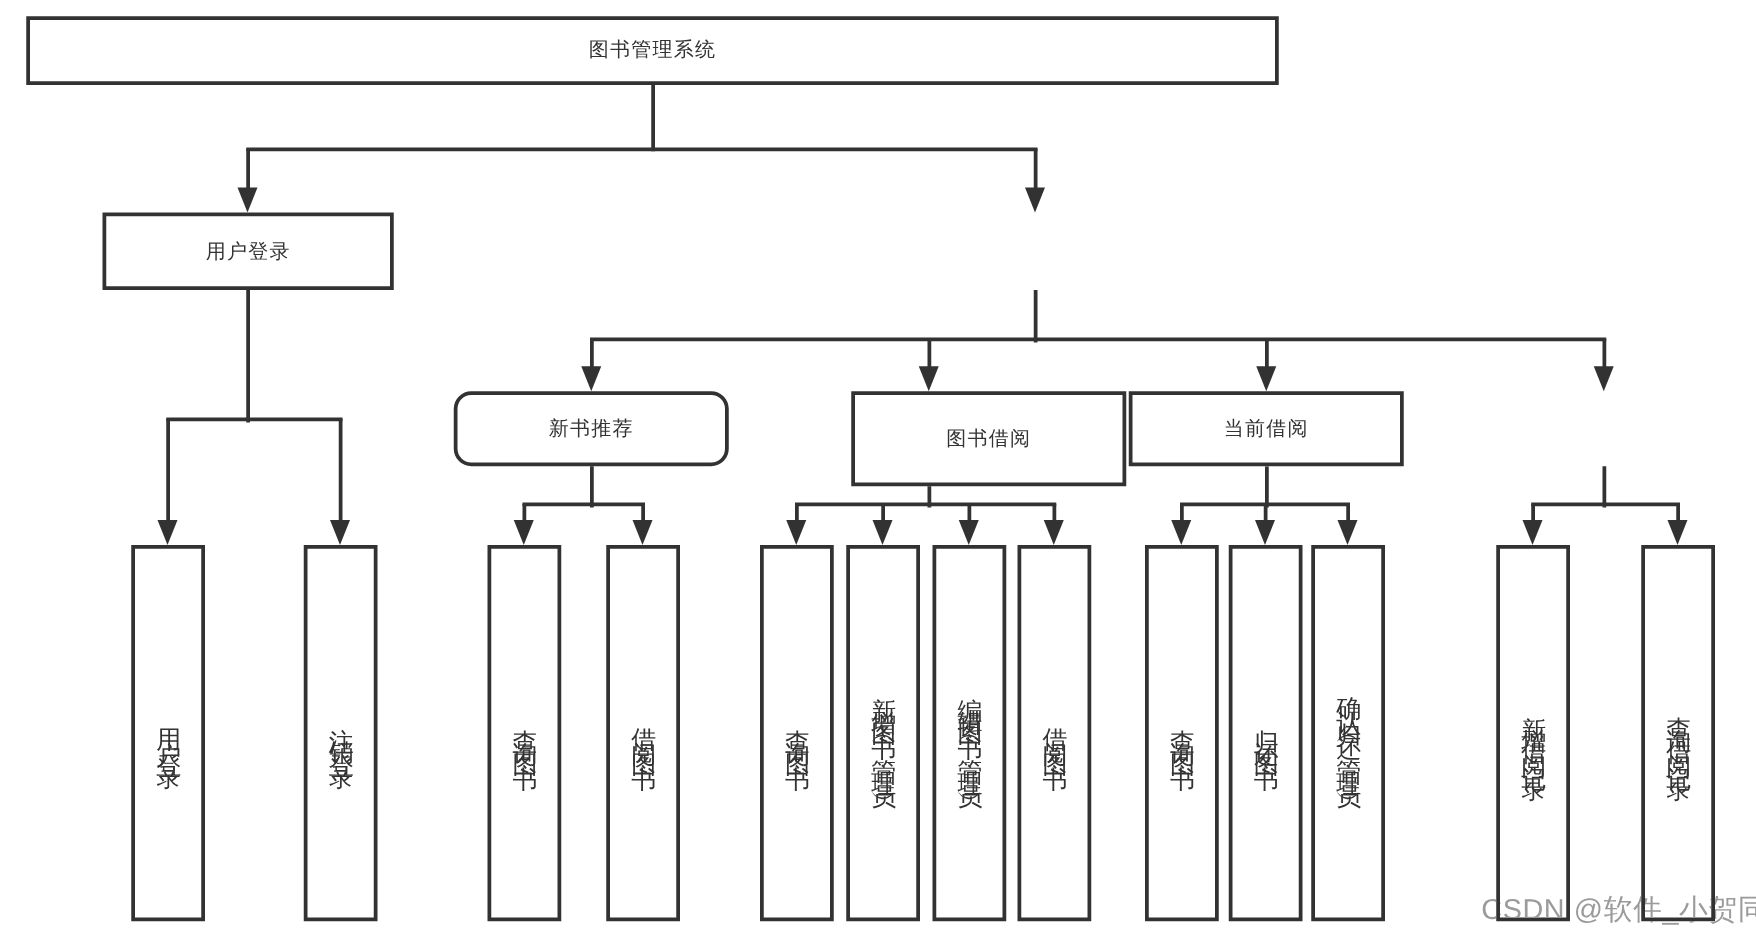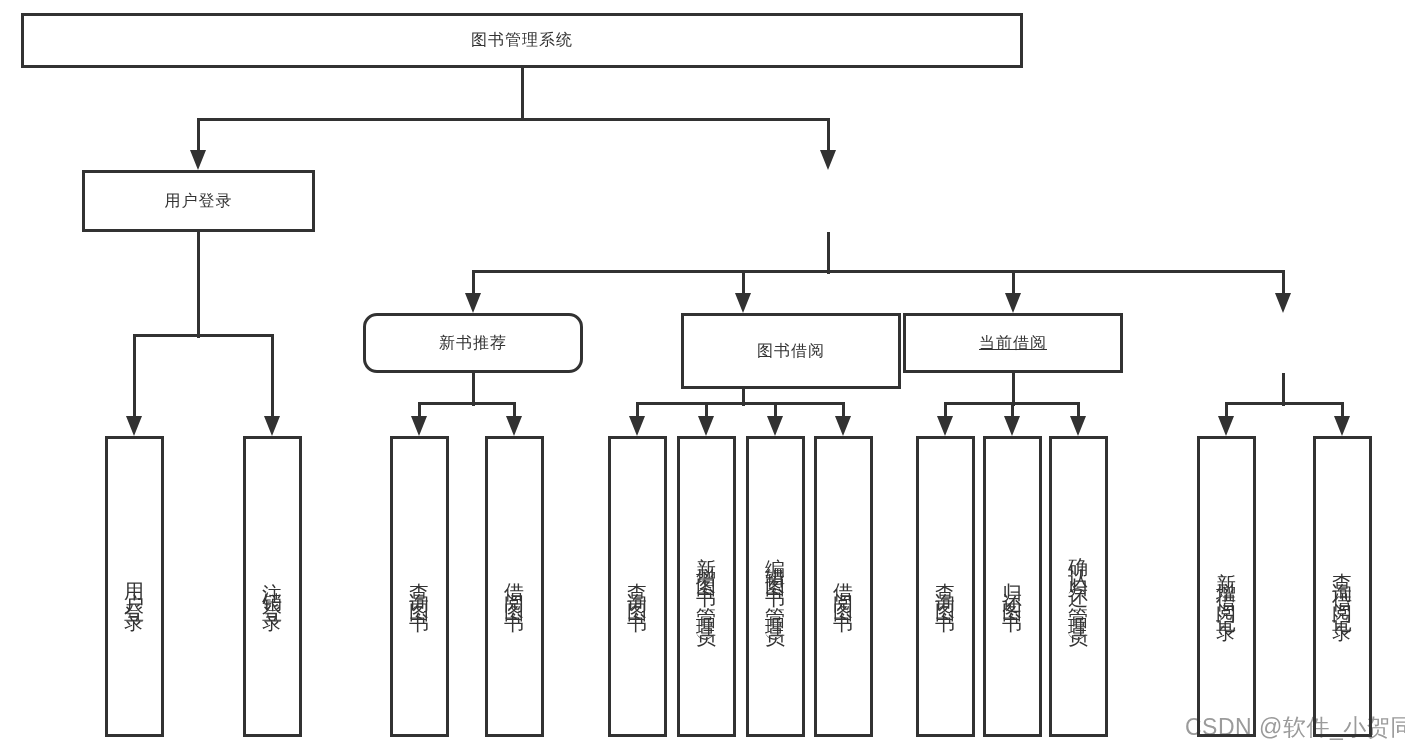--- a/index.html
+++ b/index.html
@@ -44,21 +44,21 @@
   <div class="hbox" style="left:82px;top:170px;width:233px;height:62px;">
     <span>用户登录</span>
   </div>
 
   <div class="hbox" style="left:363px;top:313px;width:220px;height:60px;border-radius:14px;">
     <span>新书推荐</span>
   </div>
   <div class="hbox" style="left:633px;top:313px;width:220px;height:76px;margin-left:48px;">
     <span>图书借阅</span>
   </div>
-  <div class="hbox" style="left:903px;top:313px;width:220px;height:60px;text-decoration:underline;">
+  <div class="hbox" style="left:903px;top:313px;width:220px;height:60px;">
     <span>当前借阅</span>
   </div>
 
   <div class="vbox" style="left:105px;">
     <span>用户登录</span>
   </div>
   <div class="vbox" style="left:243px;">
     <span>注销登录</span>
   </div>
 

